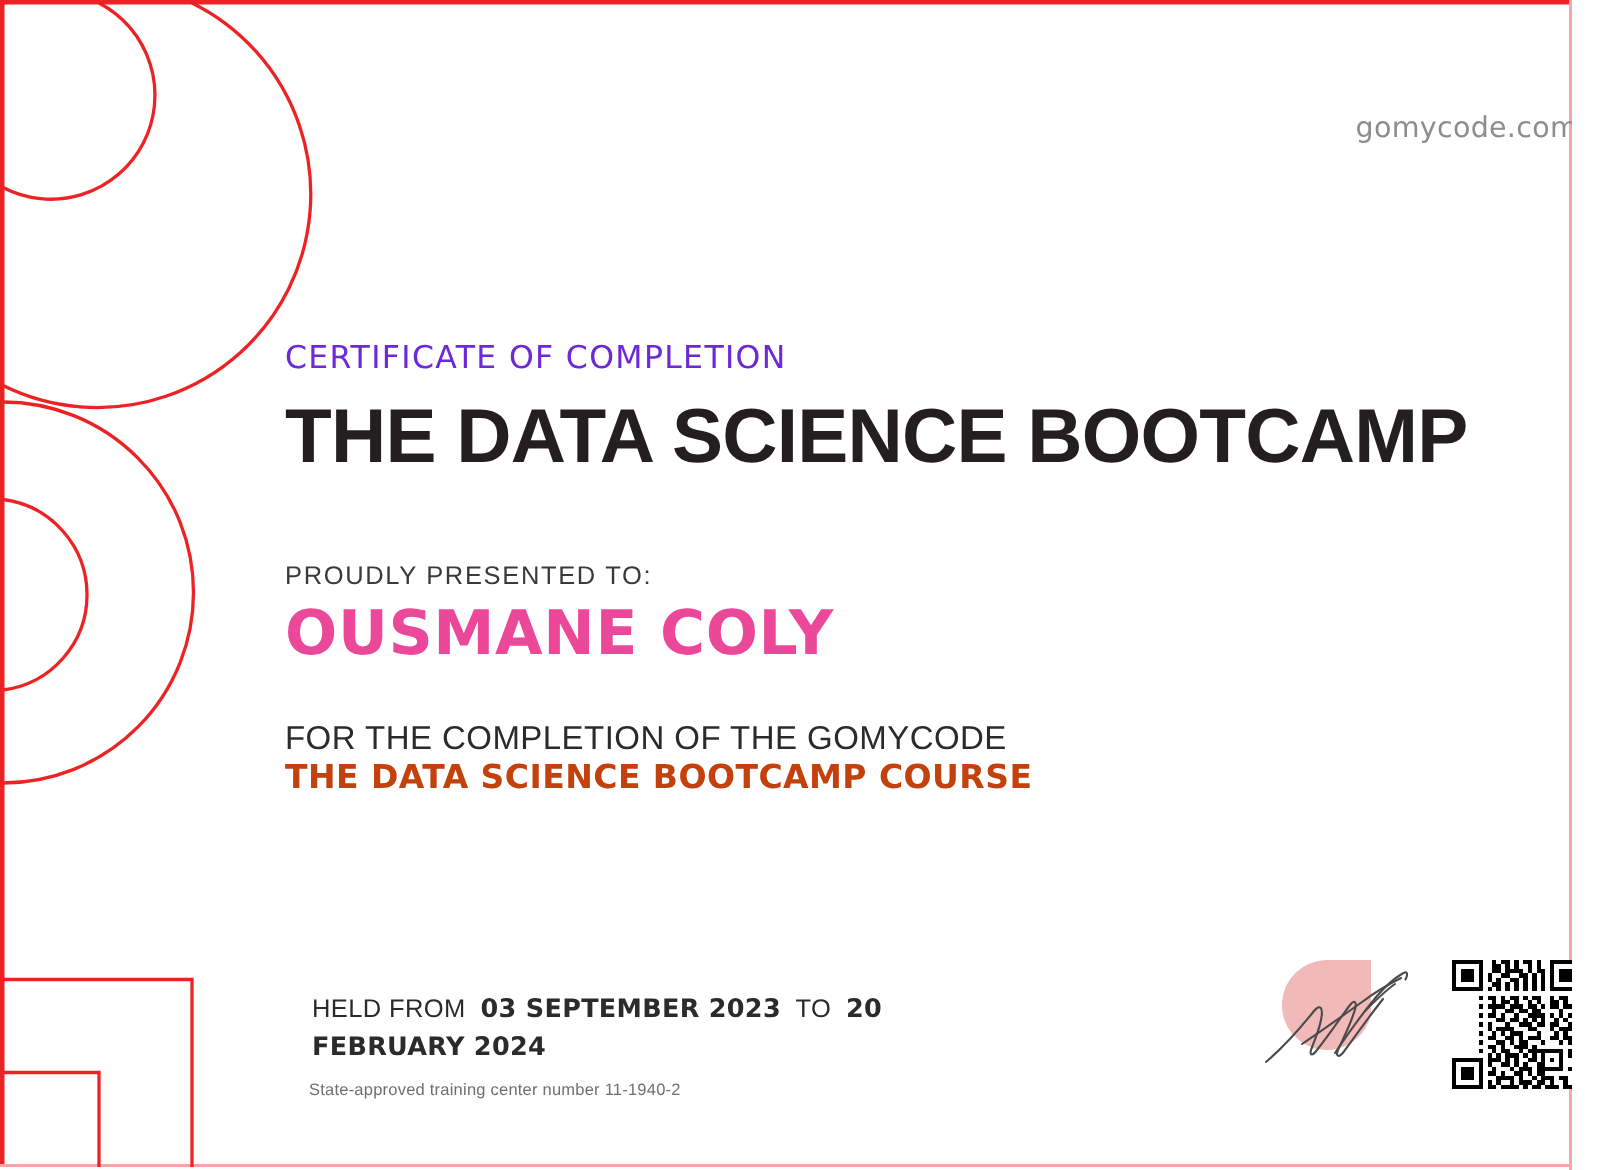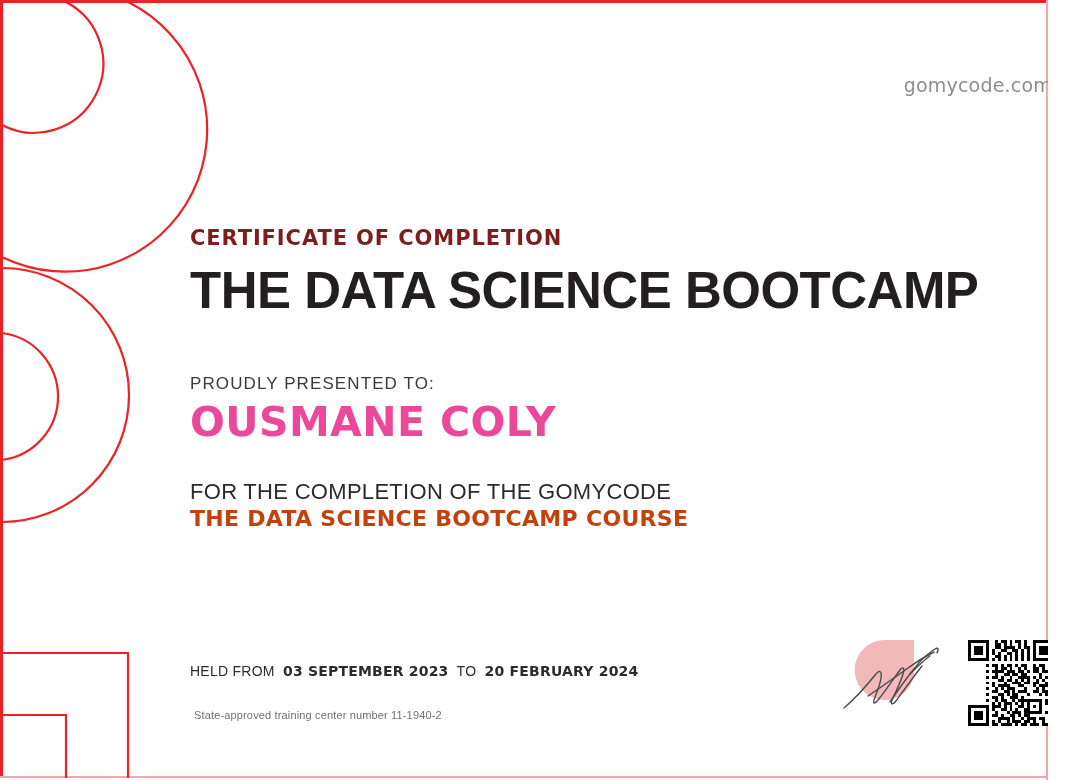--- a/index.html
+++ b/index.html
@@ -76,23 +76,23 @@
     top: 0;
     width: 800px;
   }
 
   .eyebrow {
     position: absolute;
     top: 226px;
     left: 0;
     margin: 0;
     font-size: 21px;
-    font-weight: bold;
+    font-weight: normal;
     letter-spacing: 0.9px;
-    color: #7f1d1d;
+    color: #6d28d9;
     font-family: "DejaVu Sans", sans-serif;
     white-space: nowrap;
   }
 
   .course-title {
     position: absolute;
     top: 264px;
     left: 0;
     margin: 0;
     font-size: 51px;
@@ -151,40 +151,40 @@
     letter-spacing: 0.3px;
     color: #c2410c;
     font-family: "DejaVu Sans", sans-serif;
     white-space: nowrap;
   }
 
   
   .dates {
     position: absolute;
     top: 661px;
-    left: 0;
+    left: 18px;
     width: 470px;
     margin: 0;
-    font-size: 14px;
+    font-size: 17px;
     line-height: 1.45;
     letter-spacing: 0.25px;
     color: #2b2b2b;
     font-family: "Liberation Sans", sans-serif;
   }
   .dates .strong {
     font-weight: bold;
     font-family: "DejaVu Sans", sans-serif;
     letter-spacing: 0.2px;
   }
 
   .approval-note {
     position: absolute;
     top: 705px;
     left: 0;
-    margin: 4px;
+    margin: 16px;
     font-size: 11px;
     letter-spacing: 0.15px;
     color: #6f6f6f;
     font-family: "Liberation Sans", sans-serif;
     white-space: nowrap;
   }
 
   
   .signature-block {
     position: absolute;

